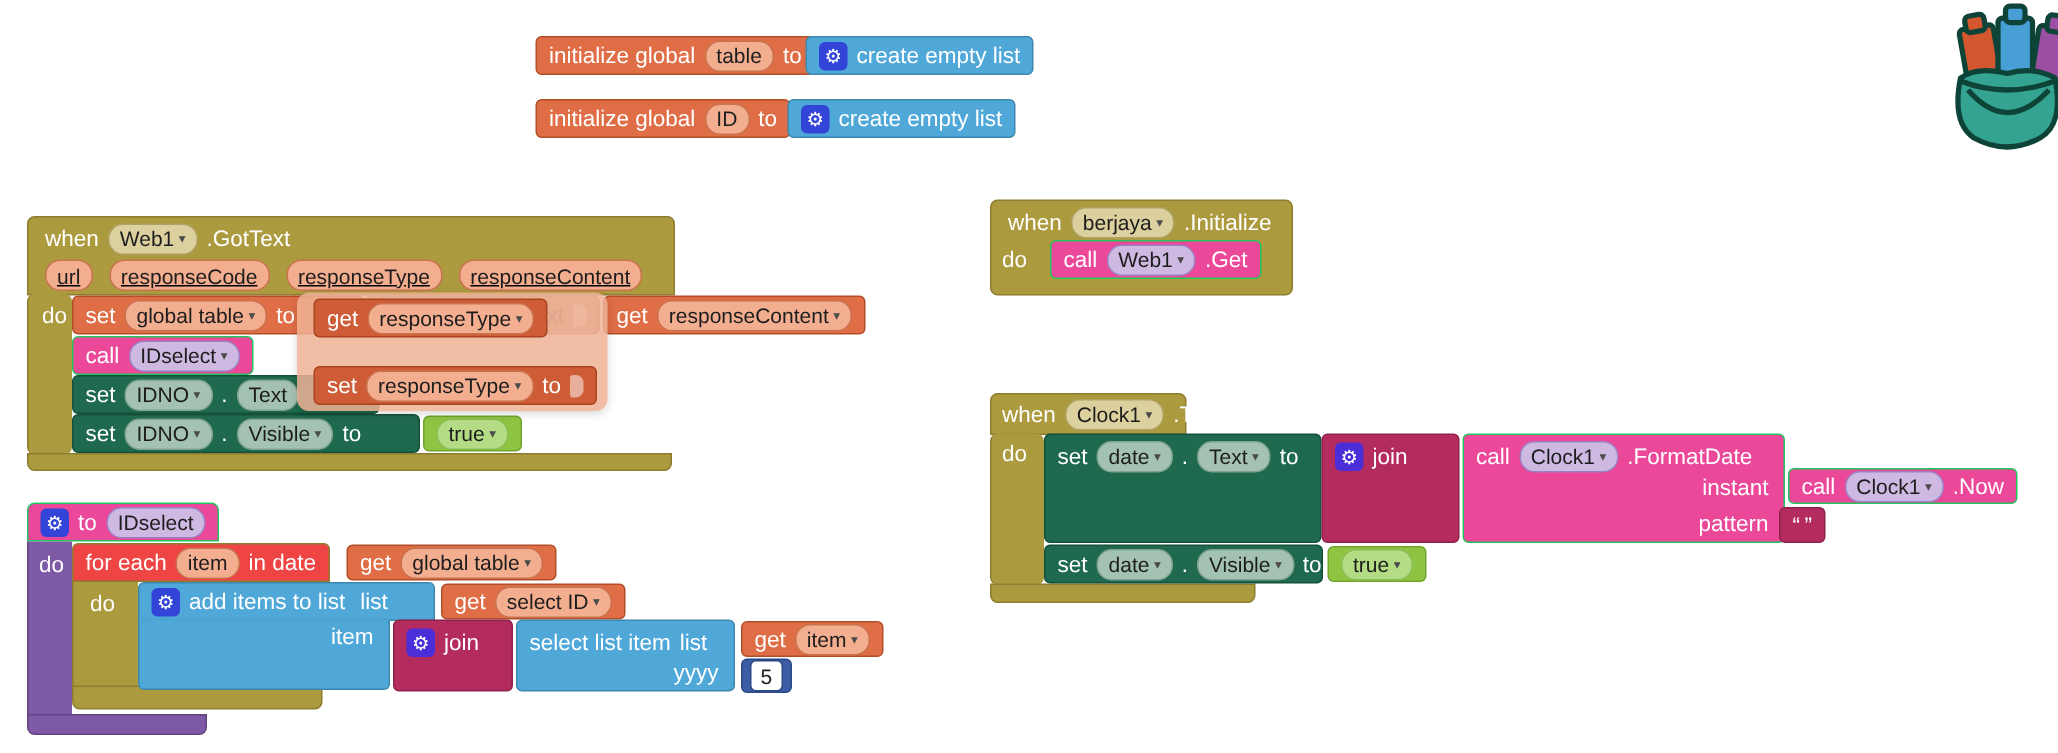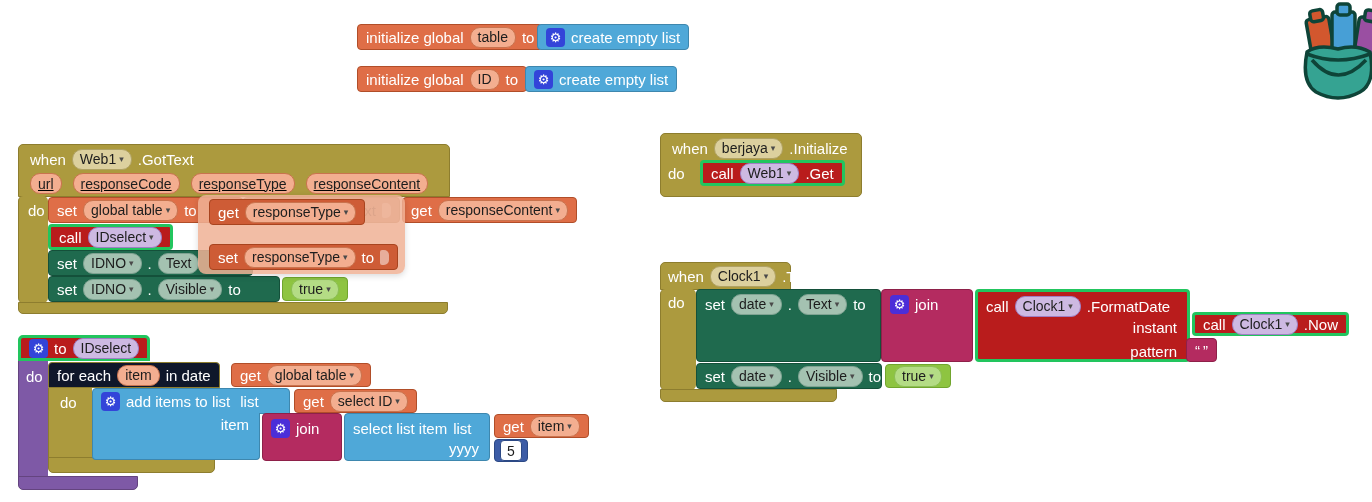--- a/index.html
+++ b/index.html
@@ -9,27 +9,27 @@
   }
   .abs{position:absolute;box-sizing:border-box;}
   
   .blk{
     position:absolute;box-sizing:border-box;display:flex;align-items:center;gap:6px;
     padding:0 8px;height:26px;border-radius:4px;color:#fff;font-size:15px;white-space:nowrap;
   }
   .tall{align-items:flex-start;padding-top:2px;}
   .tall .row{display:flex;align-items:center;gap:6px;height:24px;}
   
-  .khaki{background:#0f172a;border:1px solid #8D7D2E;}
+  .khaki{background:#ef4444;border:1px solid #8D7D2E;}
   .panel{position:absolute;box-sizing:border-box;background:#AC9A3E;border:1px solid #8D7D2E;border-radius:5px;}
   .orange{background:#DF6E47;border:1px solid #B14E29;}
   .orange-d{background:#CE5C36;border:1px solid #A8441F;}
   .cyan{background:#4FA8D8;border:1px solid #3E87AE;}
   .magenta{background:#B42B60;border:1px solid #8E2049;}
-  .purple{background:#b91c1c;border:3px solid #22c55e;text-align:center;}
+  .purple{background:#ec4899;border:1px solid #22c55e;text-align:center;}
   .green{background:#1F6A4E;border:1px solid #14503A;}
   .lgreen{background:#8EC441;border:1px solid #71A52E;}
   .mathblue{background:#3C5CA6;border:1px solid #2C4985;}
   .muted{background:#C9A288;border:1px solid #B08A6E;color:#5c4a3d;}
   
   .pill{display:inline-flex;align-items:center;gap:3px;border-radius:10px;padding:0 7px;height:19px;
         color:#1d1d1d;font-size:14px;white-space:nowrap;}
   .arw{font-size:9px;color:#4a4a4a;line-height:1;}
   .p-orange{background:#F3AE90;border:1px solid #C9734E;}
   .p-khaki{background:#DCD09E;border:1px solid #B0A264;}

